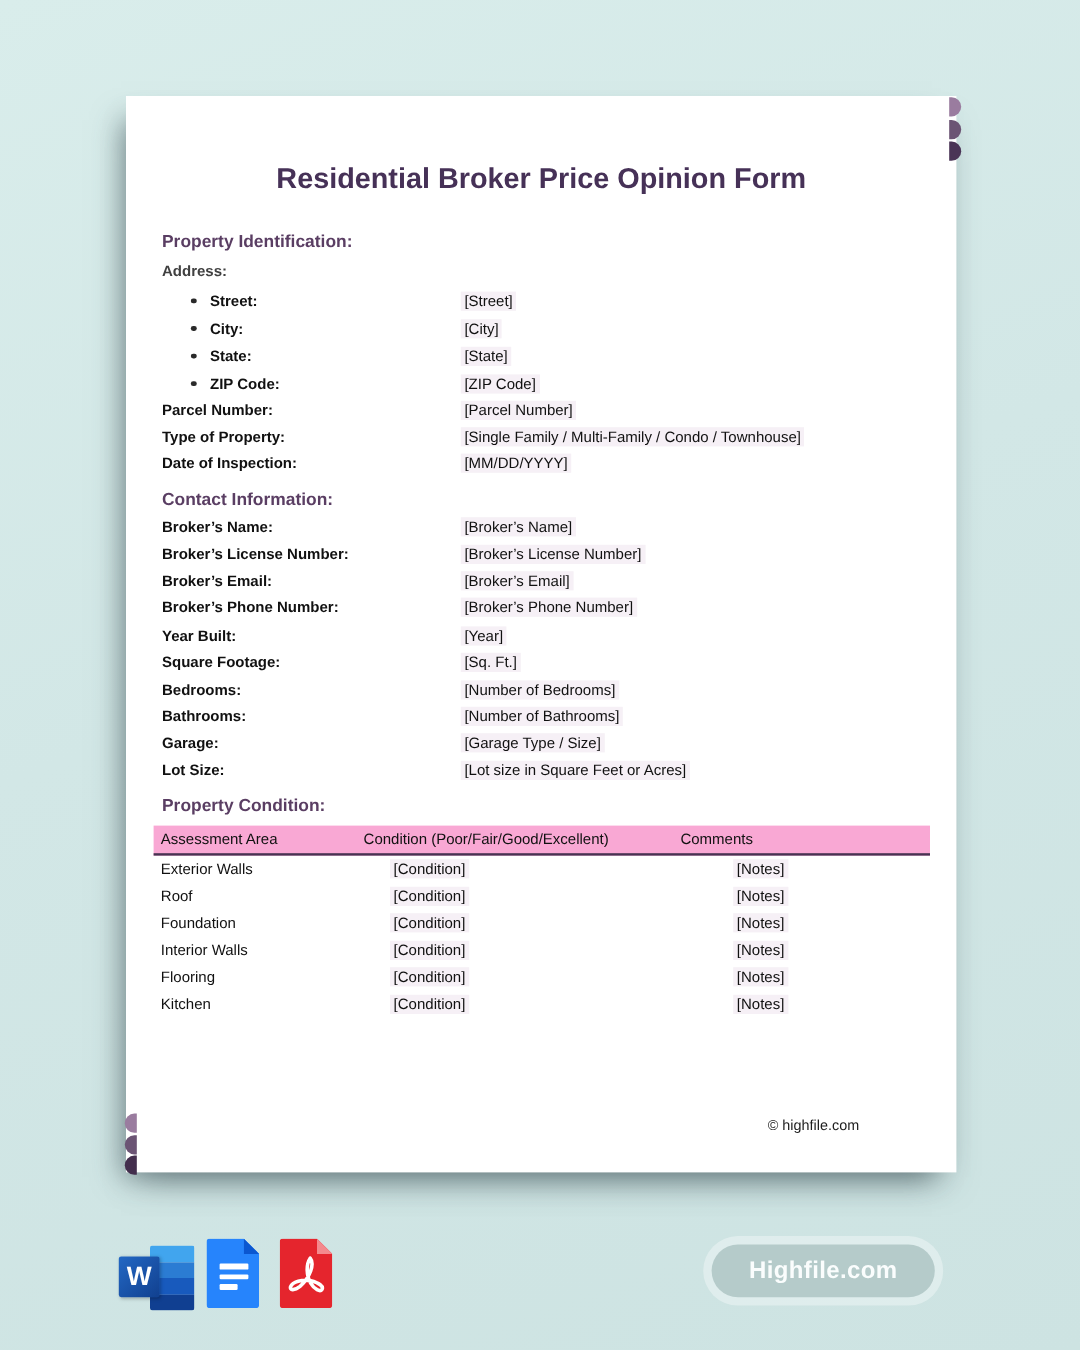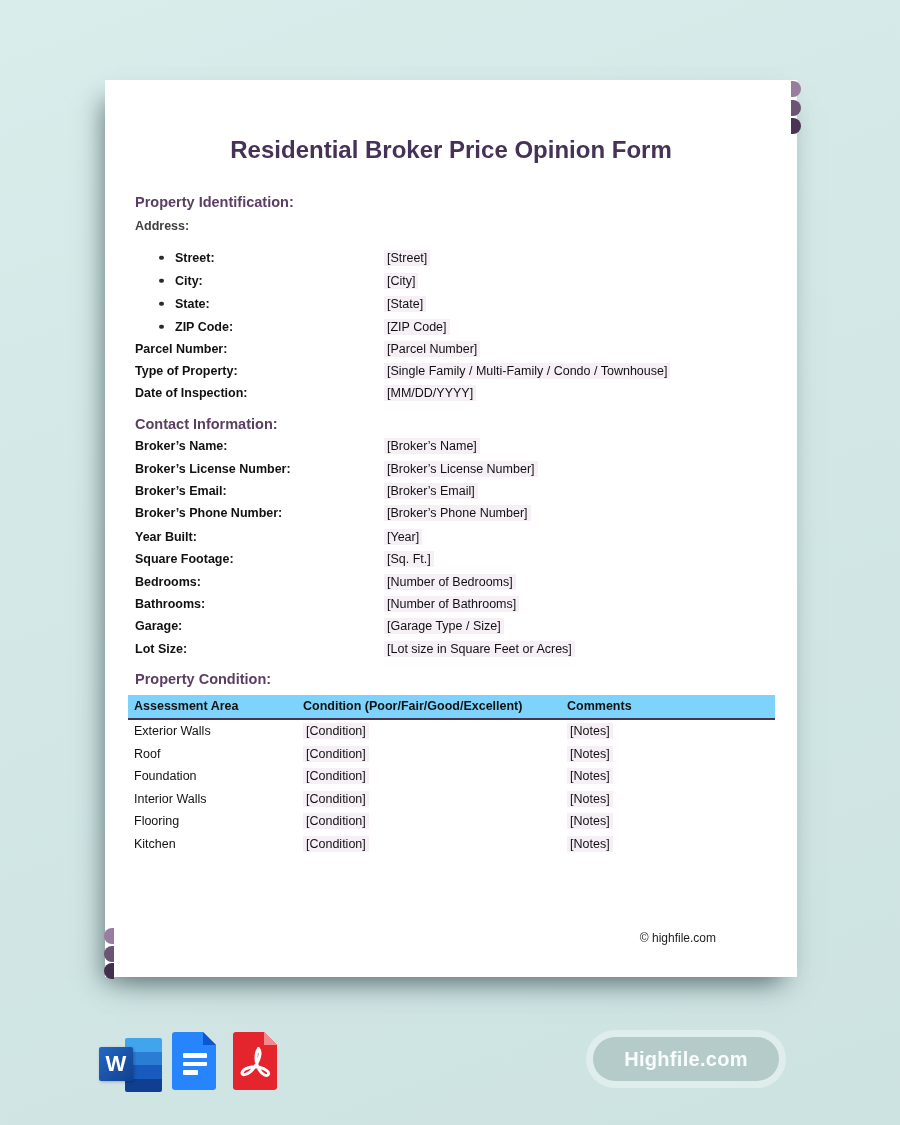--- a/index.html
+++ b/index.html
@@ -16,35 +16,35 @@
 
   .h-sec{font-size:14.5px;line-height:19px;font-weight:bold;color:#5a3e63;}
   .h-sec1{margin-top:31px;}
   .h-sec2{margin-top:11px;}
   .h-sec3{margin-top:10px;}
   .h-sec4{margin-top:10px;}
 
   .sub-label{margin-top:5px;font-size:12.5px;line-height:18px;font-weight:bold;color:#404040;}
 
   .rows{margin-top:0;}
-  .rows.bullets{margin-top:11px;}
+  .rows.bullets{margin-top:4px;}
   .row{display:flex;align-items:center;height:22px;font-size:12.5px;}
   .row.b{height:23px;}
   .row.h224{height:22.4px;}
   .label{flex:0 0 249px;font-weight:bold;color:#111;}
   .label.bullet-label{position:relative;padding-left:40px;box-sizing:border-box;}
   .dot{position:absolute;left:24px;top:50%;transform:translateY(-50%);
        width:4.5px;height:4.5px;border-radius:50%;background:#2a2a2a;}
   .chip{display:inline-block;background:#f6f0f6;padding:1px 3px;color:#111;}
 
   
   .ptable{margin:6px 0 0 -7px;width:647px;font-size:12.5px;}
-  .t-head{display:flex;align-items:center;height:23px;background:#7dd3fc;
-          border-bottom:2px solid #473352;font-weight:bold;}
-  .t-row{display:flex;align-items:center;height:22.5px;}
+  .t-head{display:flex;align-items:center;height:23px;background:#f9a8d4;
+          border-bottom:2px solid #473352;font-weight:normal;}
+  .t-row{display:flex;align-items:center;height:22.5px;gap:22px;}
   .c1{flex:0 0 169px;padding-left:6px;box-sizing:border-box;}
   .c2{flex:0 0 264px;padding-left:6px;box-sizing:border-box;}
   .c3{flex:1 1 auto;padding-left:6px;box-sizing:border-box;}
 
   .doc-footer{position:absolute;right:81px;bottom:32px;font-size:12px;color:#1c1c1c;}
 
   
   .tab{position:absolute;width:10px;height:16px;z-index:3;}
   .tab.r{border-radius:0 8px 8px 0;left:791px;}
   .tab.l{border-radius:8px 0 0 8px;left:104px;}

